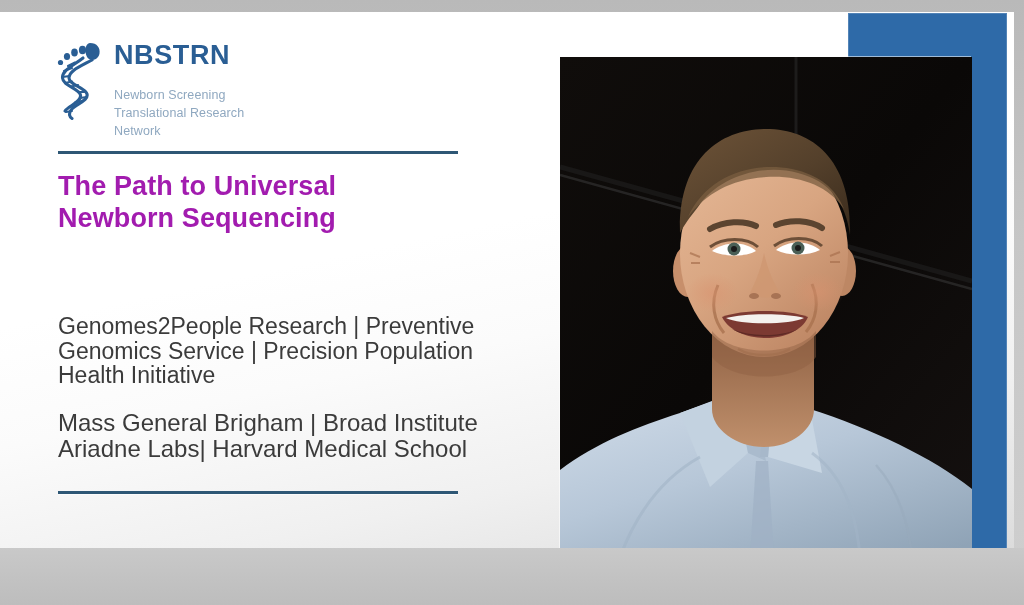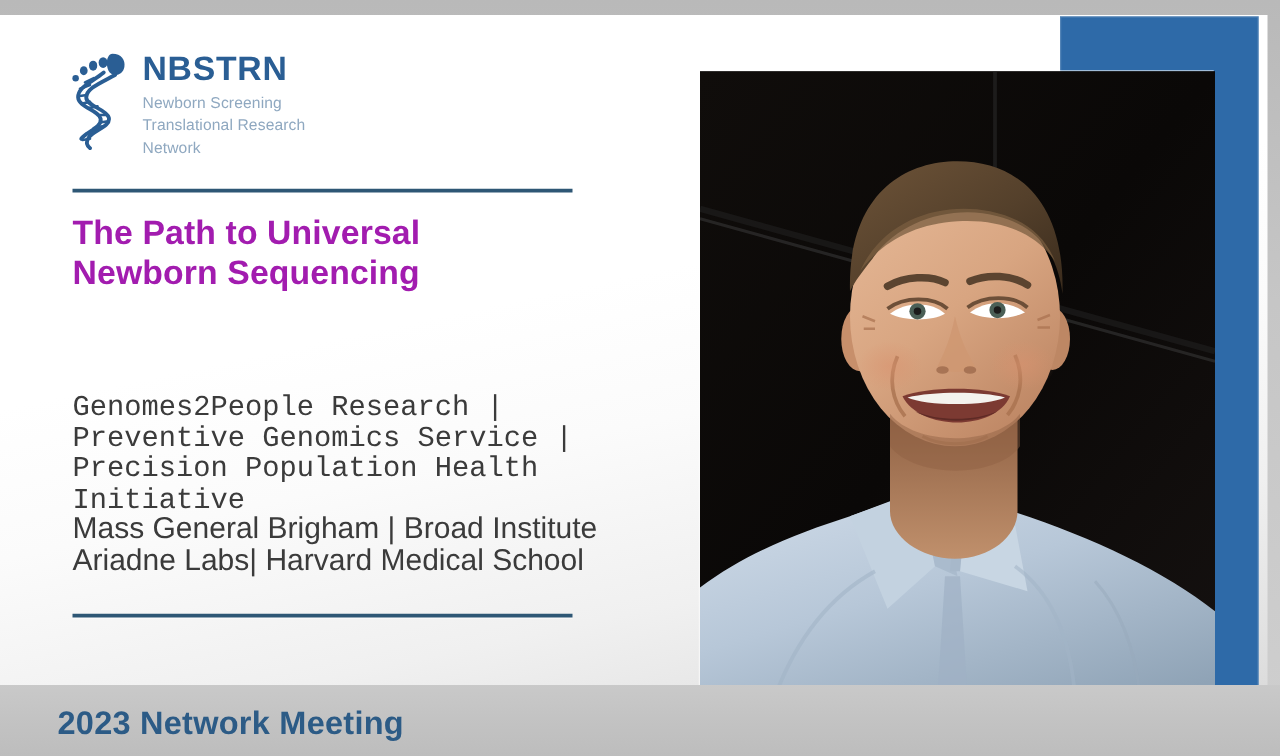--- a/index.html
+++ b/index.html
@@ -80,21 +80,21 @@
 
   .logo-title {
     font-size: 27px;
     font-weight: bold;
     color: #2a5e94;
     letter-spacing: 0.6px;
     line-height: 1;
   }
 
   .logo-tagline {
-    margin-top: 5px;
+    margin-top: 18px;
     font-size: 12.5px;
     line-height: 1.42;
     color: #8fa8c0;
     letter-spacing: 0.1px;
   }
 
   
   .rule {
     position: absolute;
     left: 58px;
@@ -130,21 +130,20 @@
   }
 
   .affiliation-programs {
     position: absolute;
     left: 58px;
     top: 314px;
     width: 480px;
     font-size: 23px;
     color: #3b3b3b;
     line-height: 1.07;
-    font-family: Liberation Mono, monospace;
   }
 
   .affiliation-institutions {
     position: absolute;
     left: 58px;
     top: 410px;
     width: 480px;
     font-size: 24px;
     color: #3b3b3b;
     line-height: 1.07;
@@ -336,15 +335,14 @@
   <div class="rule rule-bottom" data-interactable="false"></div>
 
   <div class="headline" data-interactable="false">The Path to Universal<br>Newborn Sequencing</div>
 
 
   <div class="affiliation-programs" data-interactable="false">Genomes2People Research | Preventive Genomics Service | Precision Population Health Initiative</div>
 
   <div class="affiliation-institutions" data-interactable="false">Mass General Brigham | Broad Institute Ariadne Labs| Harvard Medical School</div>
 
   <div class="footer-band" data-interactable="false"></div>
-  <div class="footer-text" data-interactable="false">2023 Network Meeting</div>
 
 </div>
 
 </body></html>

